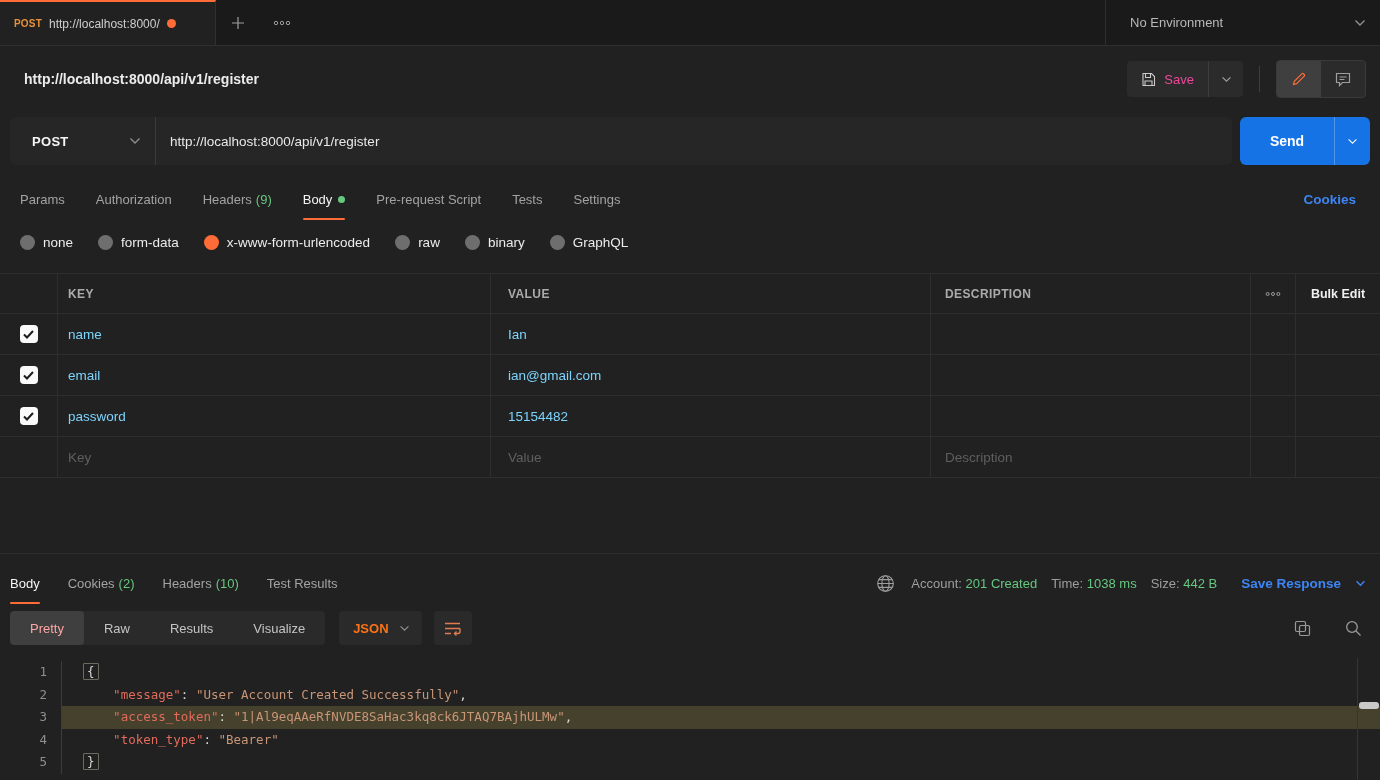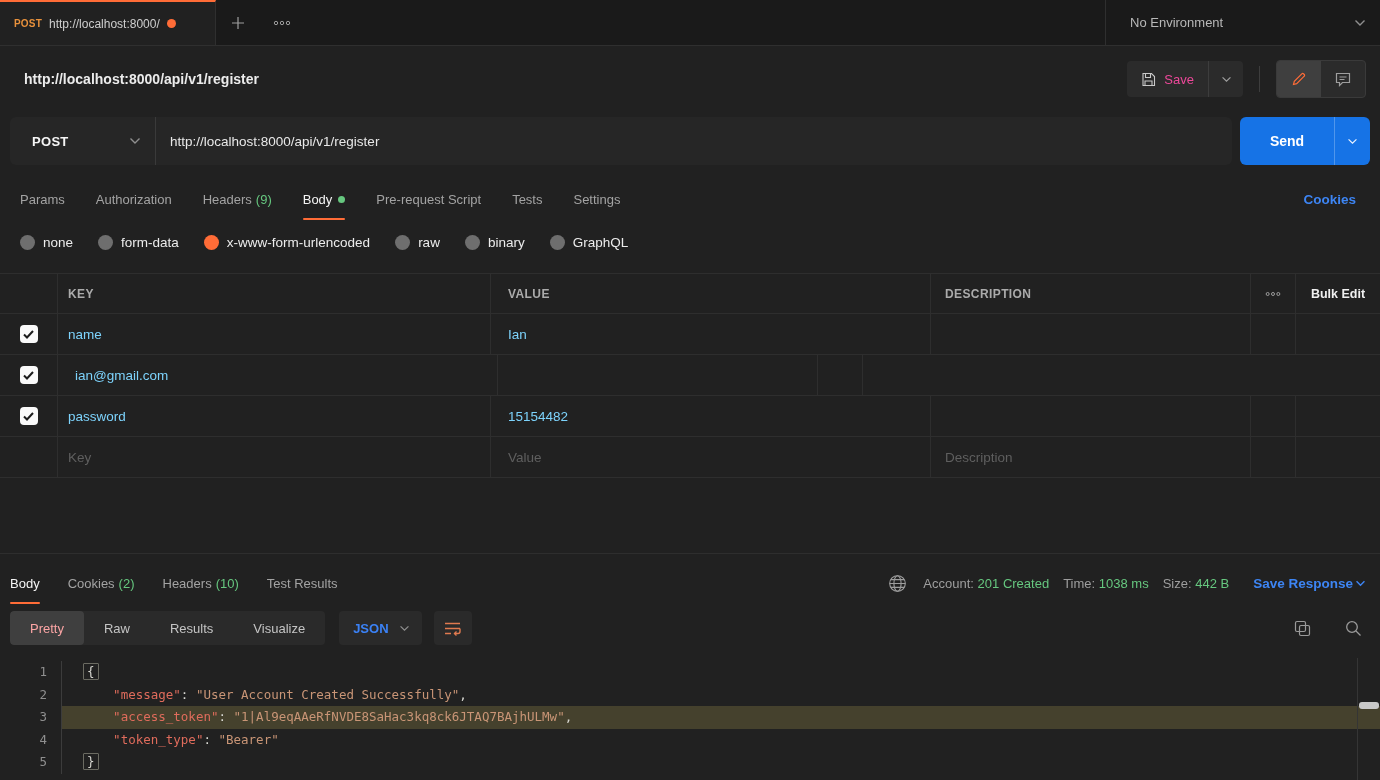--- a/index.html
+++ b/index.html
@@ -84,29 +84,29 @@
 
   
   .resp-sep { margin-top:75px; border-top:1px solid #2e2e2e; }
   .resp-tabs { height:50px; display:flex; align-items:flex-end; padding:0 14px 0 10px; }
   .resp-tabs .rtab { margin-right:28px; }
   .resp-fill { flex:1; }
   .resp-meta { display:flex; align-items:center; gap:14px; padding-bottom:11px; }
   .meta-item { font-size:13px; color:#9e9e9e; white-space:nowrap; }
   .meta-item .gv { color:#66c77f; }
   .globe { color:#9e9e9e; margin-right:2px; }
-  .save-resp { display:flex; align-items:center; gap:2px; font-size:13.5px; font-weight:700; color:#3d85f4; cursor:pointer; margin-left:10px; padding-bottom:0; }
+  .save-resp { display:flex; align-items:center; gap:14px; font-size:13.5px; font-weight:700; color:#3d85f4; cursor:pointer; margin-left:10px; padding-bottom:0; }
 
   
   .resp-toolbar { height:48px; display:flex; align-items:center; padding:0 18px 0 10px; gap:12px; }
   .seg-ctl { display:flex; height:34px; background:#2a2a2a; border-radius:4px; overflow:hidden; }
   .seg { padding:0 20px; display:flex; align-items:center; font-size:13px; color:#c4c4c4; cursor:pointer; }
   .seg.active { background:#3f3f3f; color:#fca5a5; border-radius:4px; }
   .fmt-select { height:34px; background:#2a2a2a; border-radius:4px; display:flex; align-items:center; gap:10px; padding:0 12px 0 14px; cursor:pointer; margin-left:2px; }
-  .fmt-select .f { font-size:13px; font-weight:700; color:#3b82f6; }
+  .fmt-select .f { font-size:13px; font-weight:700; color:#f97316; }
   .wrap-btn { width:38px; height:34px; background:#2a2a2a; border-radius:4px; display:flex; align-items:center; justify-content:center; cursor:pointer; }
   .tb-fill { flex:1; }
   .tb-icon { color:#9a9a9a; cursor:pointer; margin-left:22px; }
 
   
   .code-area { position:relative; height:131px; font-family:"DejaVu Sans Mono", monospace; font-size:12.5px; padding-top:9px; }
   .code-line { display:flex; height:22.6px; line-height:22.6px; }
   .gutter { width:62px; flex:0 0 auto; color:#8f8f8f; text-align:right; padding-right:14px; border-right:1px solid #3c3c3c; }
   .lcontent { flex:1; white-space:pre; padding-left:21px; color:#d4d4d4; }
   .code-line.hl .lcontent { background:#45412d; }
@@ -281,20 +281,23 @@
     <div class="c-bulk"></div>
   </div>
 
   <div class="kv-row">
     <div class="c-check">
         <span class="checkbox">
           <svg width="11" height="9" viewBox="0 0 11 9">
             <path d="M1 4.5 4 7.5 10 1" fill="none" stroke-width="2"></path>
           </svg>
         </span>
+      </div>
+    <div class="c-key">
+        <span class="cell-text">email</span>
       </div>
     <div class="c-val">
         <span class="cell-text">ian@gmail.com</span>
       </div>
     <div class="c-desc"></div>
     <div class="c-more"></div>
     <div class="c-bulk"></div>
   </div>
 
   <div class="kv-row">

